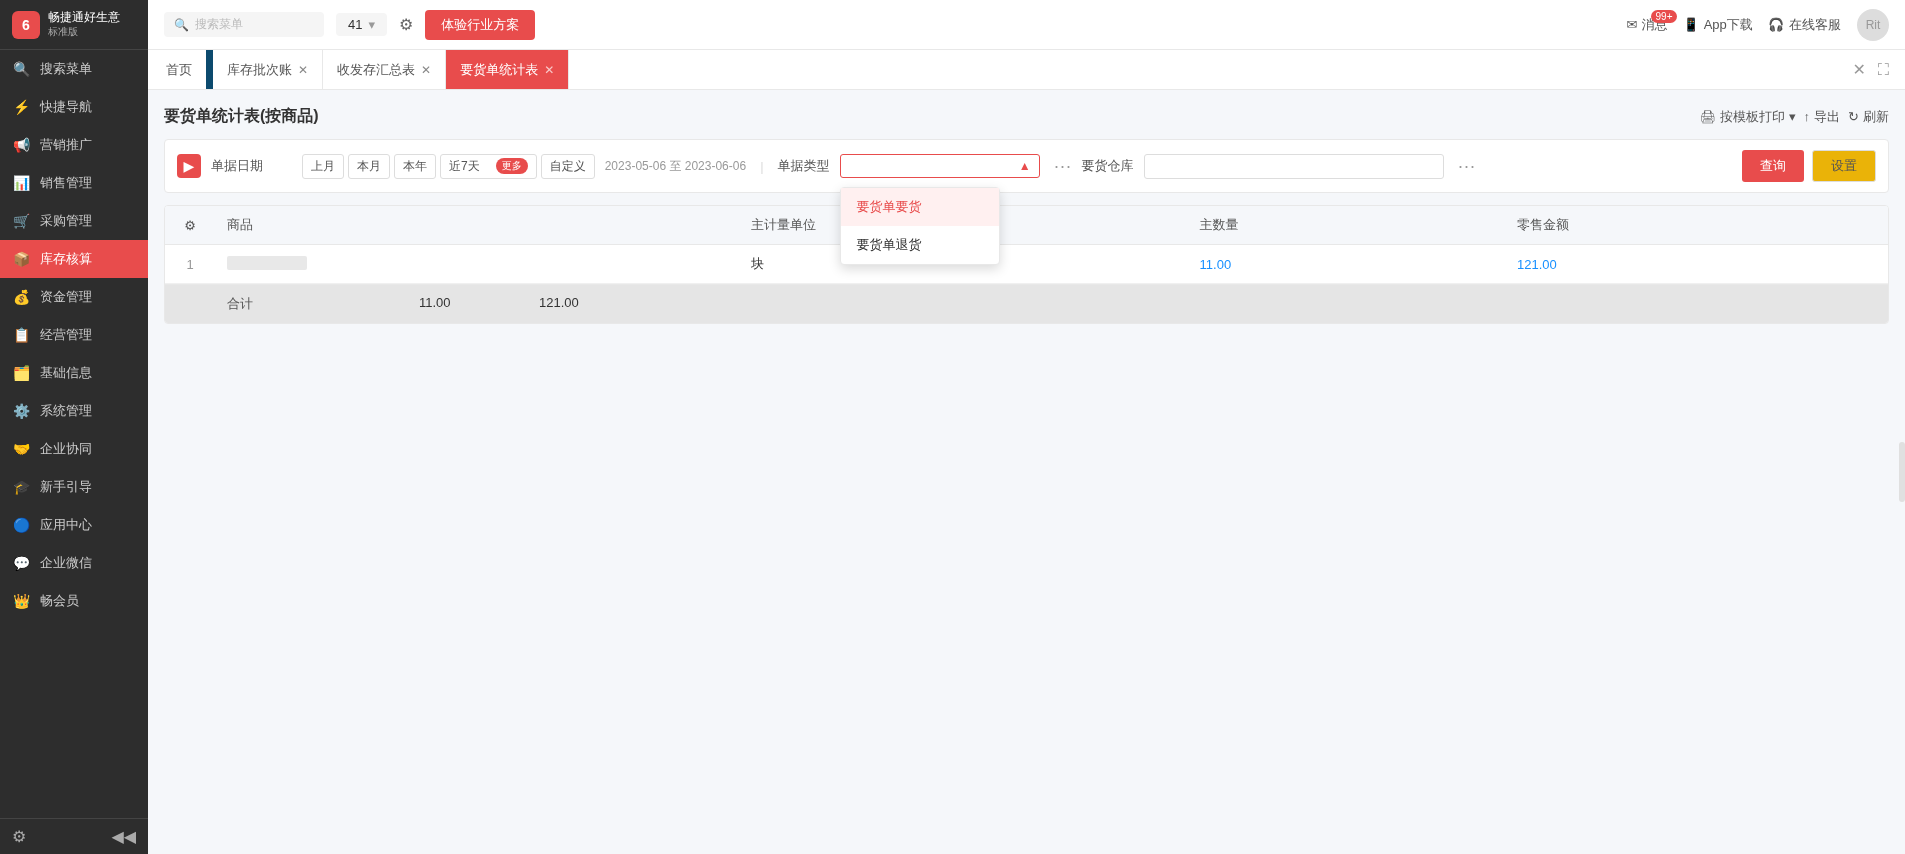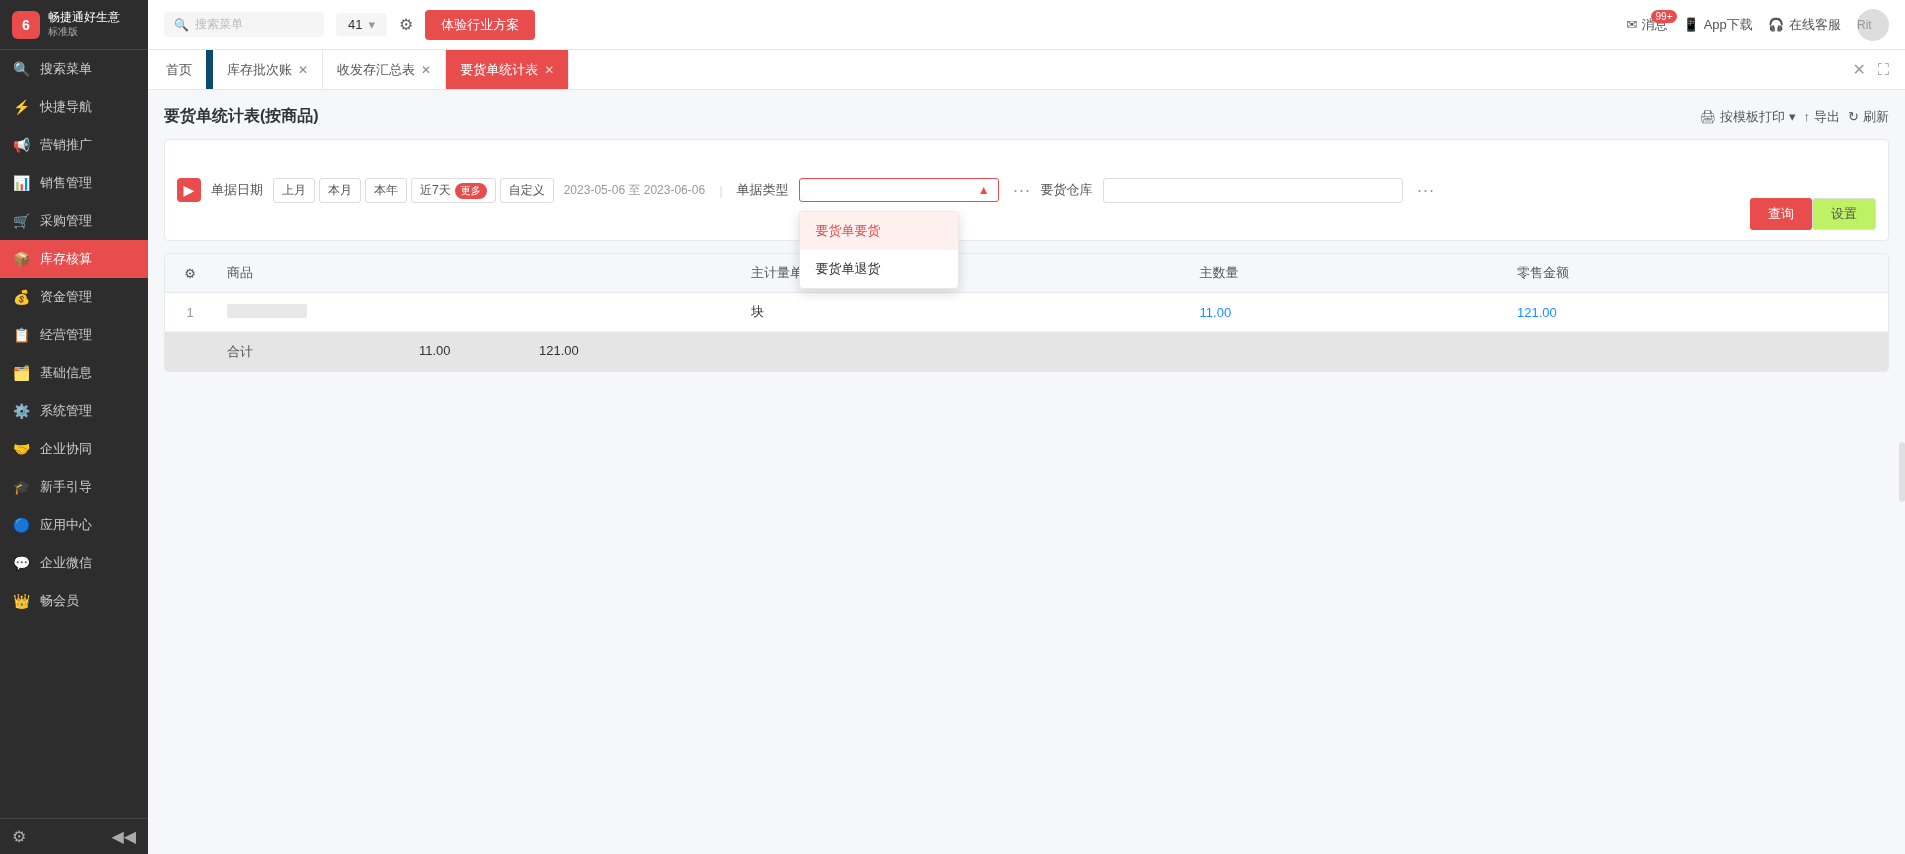--- a/index.html
+++ b/index.html
@@ -126,21 +126,21 @@
       top: -6px;
       right: -10px;
     }
     .topbar-avatar {
       width: 32px;
       height: 32px;
       border-radius: 50%;
       background: #ddd;
       display: flex;
       align-items: center;
-      justify-content: flex-start;
+      justify-content: center;
       color: #999;
       font-size: 12px;
     }
 
     
     .tabs-bar {
       background: #fff;
       display: flex;
       align-items: center;
       padding: 0 12px;
@@ -229,21 +229,21 @@
       color: #fff;
       border-radius: 4px;
       display: flex;
       align-items: center;
       justify-content: center;
       cursor: pointer;
       font-size: 14px;
       flex-shrink: 0;
     }
     .filter-label { color: #555; font-size: 13px; white-space: nowrap; }
-    .date-btns { display: flex; gap: 4px; align-items: center; }
+    .date-btns { display: flex; gap: 4px; align-items: center; margin-left: 29px; }
     .date-btn {
       padding: 3px 8px;
       border: 1px solid #ddd;
       border-radius: 3px;
       color: #555;
       font-size: 12px;
       cursor: pointer;
       background: #fff;
     }
     .date-badge {
@@ -288,32 +288,32 @@
     .filter-warehouse-input {
       border: 1px solid #ddd;
       border-radius: 3px;
       padding: 4px 8px;
       min-width: 180px;
       font-size: 13px;
       color: #999;
       flex: 1;
       max-width: 300px;
     }
-    .filter-actions { display: flex; margin-left: auto; margin-top: 48px; }
+    .filter-actions { display: flex; gap: 8px; margin-left: auto; }
     .btn-query {
       background: #e84c4c;
       color: #fff;
       border: none;
       border-radius: 3px;
       padding: 6px 18px;
       cursor: pointer;
       font-size: 13px;
     }
     .btn-settings {
-      background: #bef264;
+      background: #eab308;
       color: #555;
       border: 1px solid #ddd;
       border-radius: 3px;
       padding: 6px 18px;
       cursor: pointer;
       font-size: 13px;
     }
 
     
     .dropdown-overlay {
@@ -556,21 +556,21 @@
       </div>
     </div>
 
     <div class="filter-bar">
       <div class="filter-expand-btn">▶</div>
       <span class="filter-label">单据日期</span>
       <div class="date-btns">
         <button class="date-btn">上月</button>
         <button class="date-btn">本月</button>
         <button class="date-btn">本年</button>
-        <button class="date-btn" style="display:flex;align-items:flex-end;gap:4px;">
+        <button class="date-btn" style="display:flex;align-items:flex-start;gap:16px;">
           <span>近7天</span>
           <span class="date-badge">更多</span>
         </button>
         <button class="date-custom">自定义</button>
       </div>
       <span class="date-range">2023-05-06 至 2023-06-06</span>
       <span class="filter-separator">|</span>
       <span class="filter-type-label">单据类型</span>
       <div class="filter-select" style="position:relative;">
         <span class="filter-select-val"></span>

